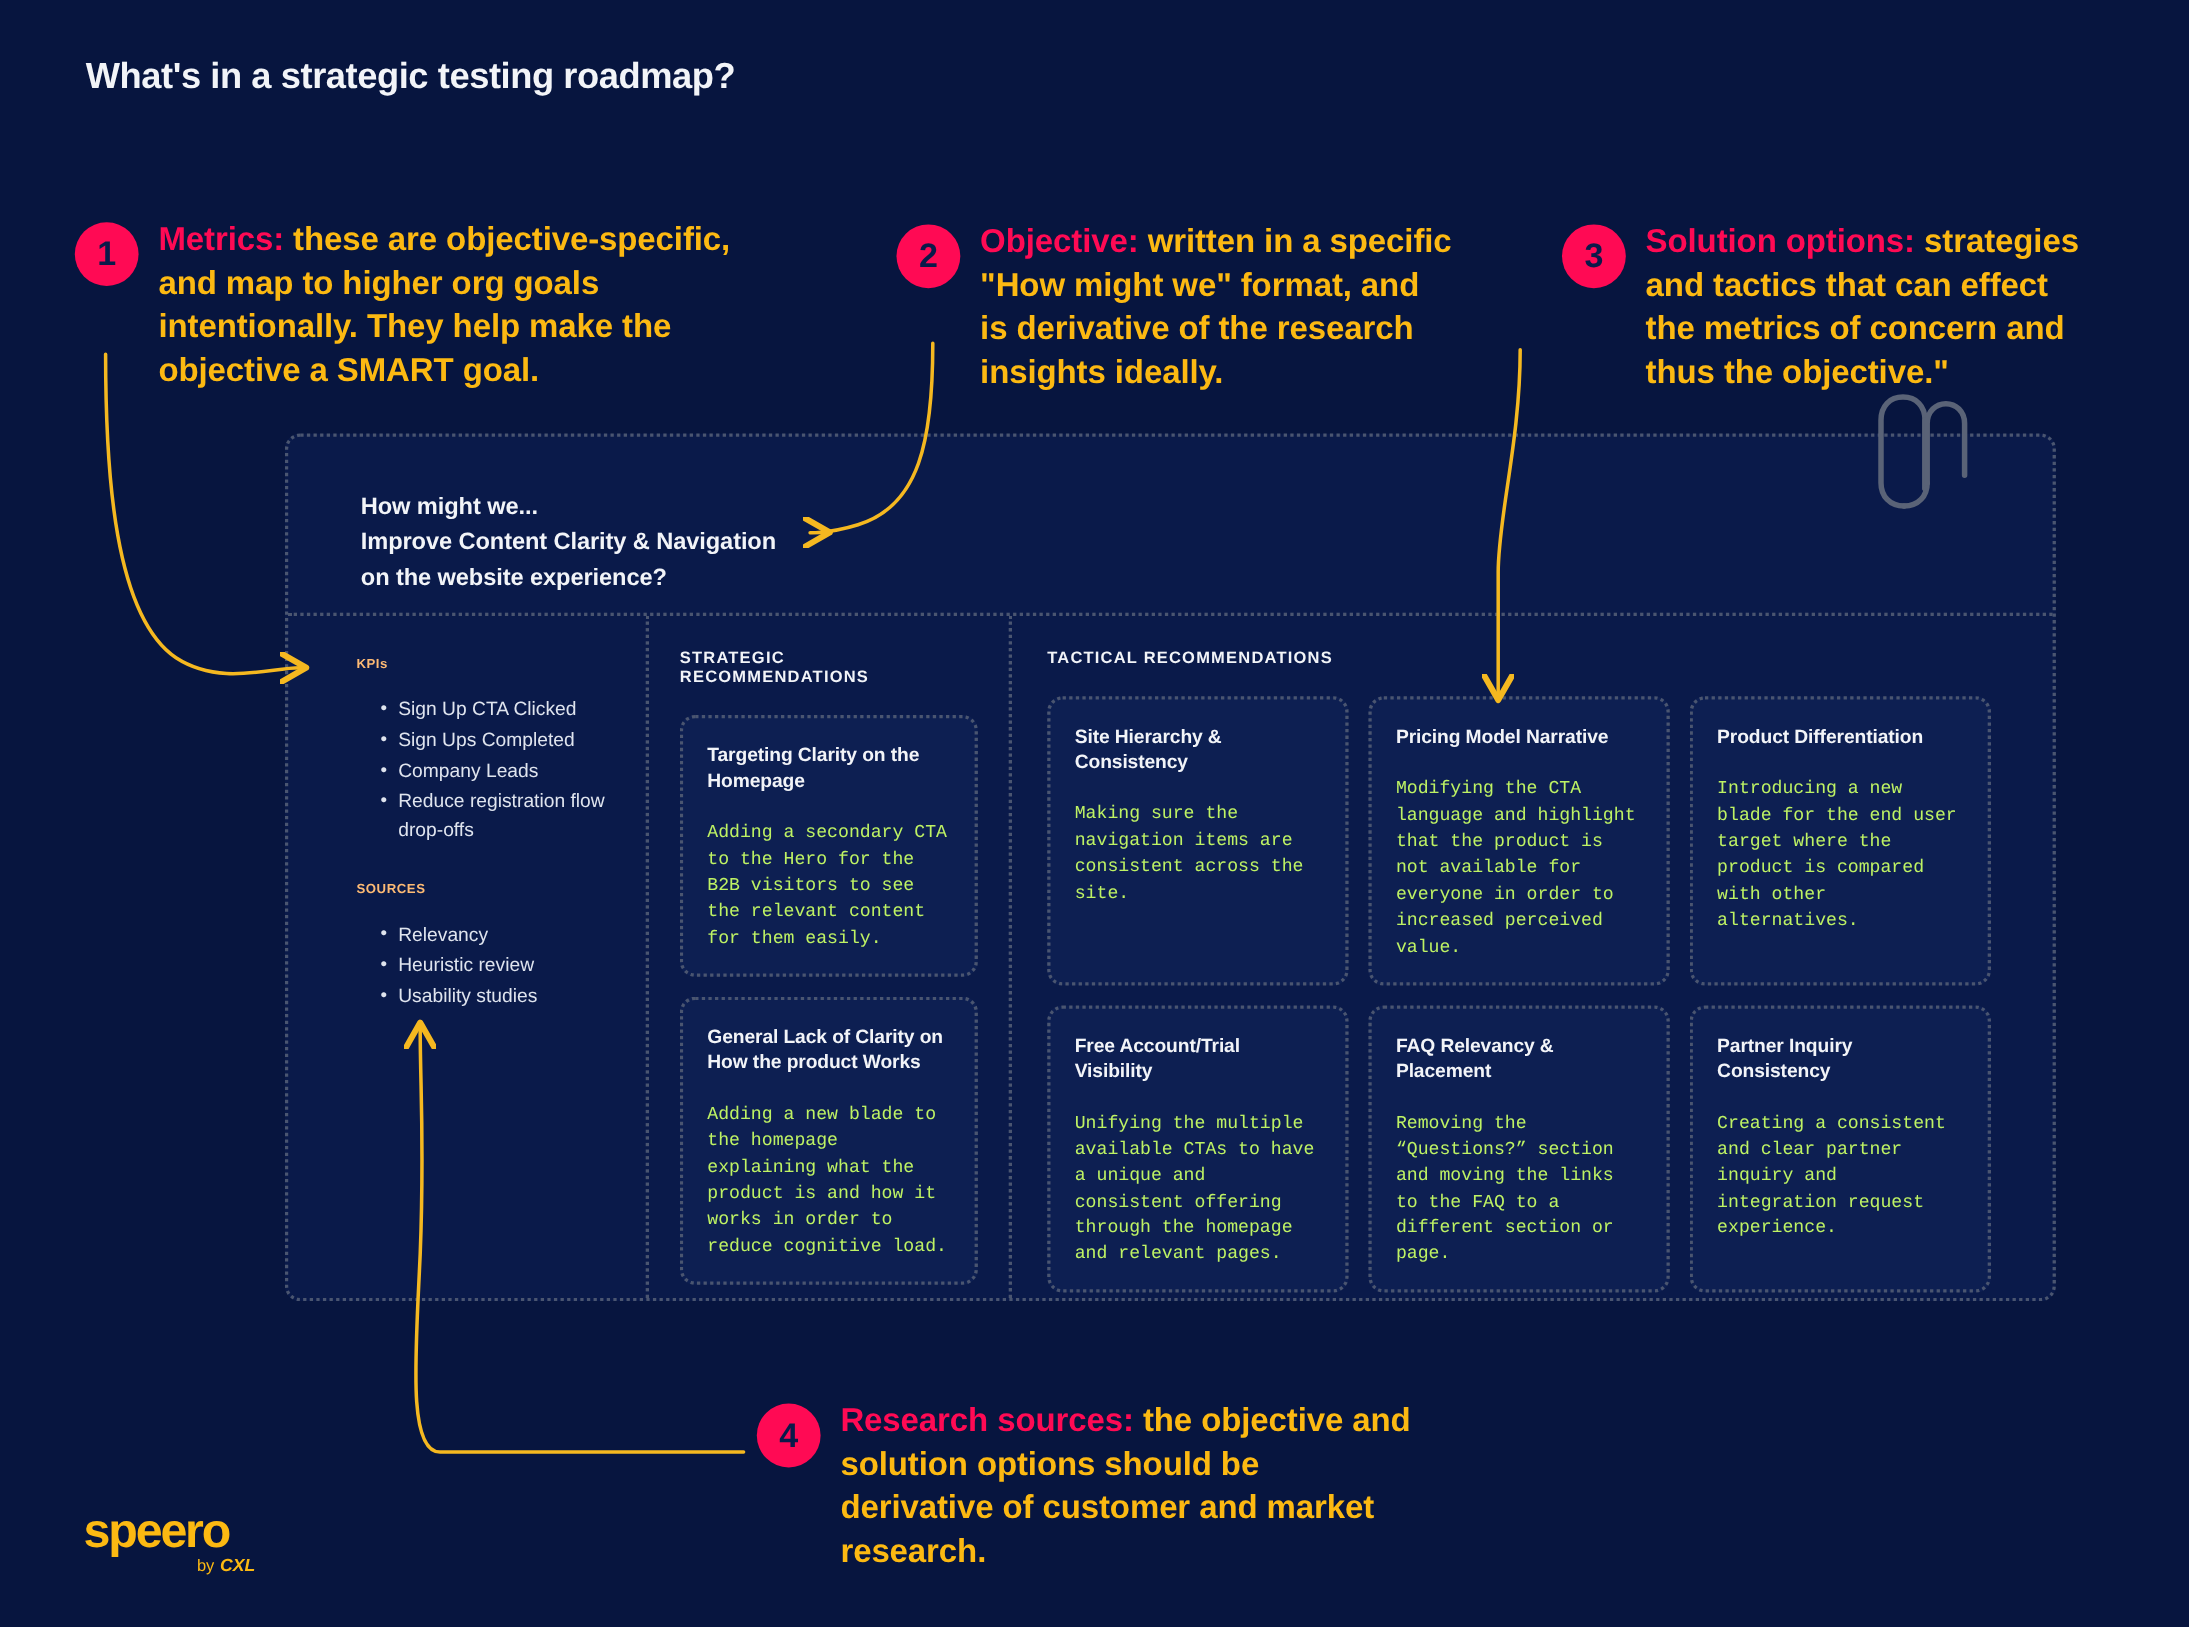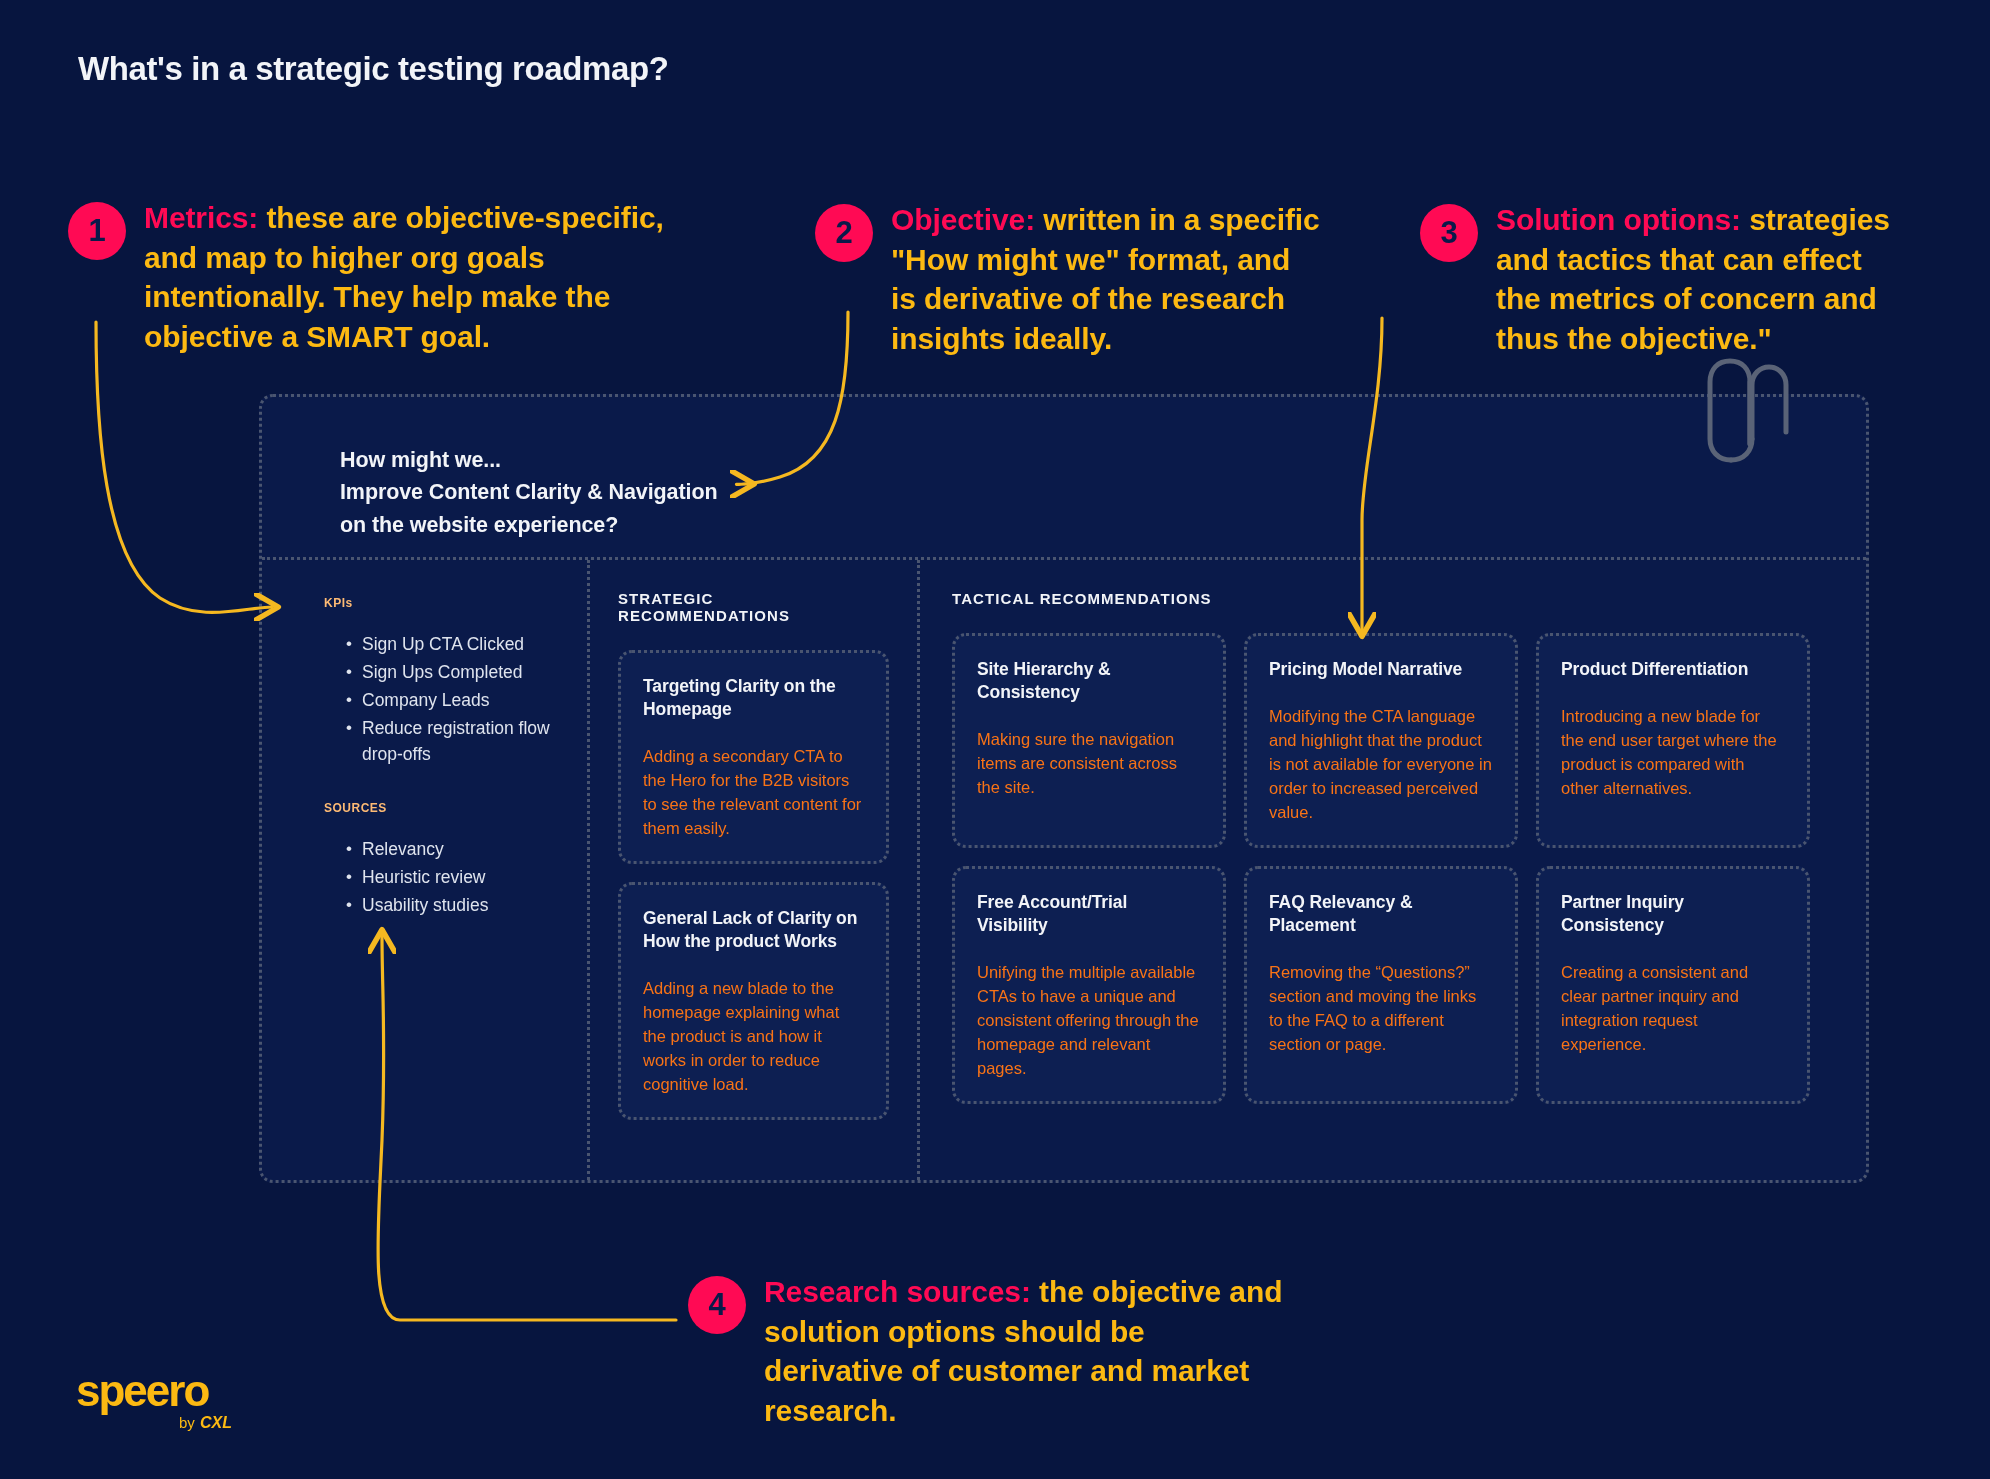--- a/index.html
+++ b/index.html
@@ -43,21 +43,21 @@
   #callout4 .ctext{width:520px;}
 
   
   #panel{
     position:absolute;left:259px;top:394px;width:1610px;height:789px;
     border:3px dotted #4a5570;border-radius:14px;
     background:#0a1a4a;
     box-sizing:border-box;
   }
   #panel-head{
-    position:absolute;left:16px;top:0;right:0;height:160px;
+    position:absolute;left:4px;top:0;right:0;height:160px;
     box-sizing:border-box;
   }
   #hmw{
     position:absolute;left:62px;top:47px;
     color:#f2f4f8;font-weight:bold;font-size:21.5px;line-height:1.5;
     letter-spacing:-0.1px;white-space:pre-line;
   }
   #panel-body{
     position:absolute;left:0;top:160px;right:0;bottom:0;
     border-top:3px dotted #4a5570;
@@ -94,21 +94,21 @@
     background:#0d1f52;
     box-sizing:border-box;padding:22px 22px 20px 22px;
     width:274px;min-height:187px;
   }
   #tacticalcol .card{width:274px;}
   .card h4{
     margin:0;color:#f2f4f8;font-weight:bold;font-size:17.5px;line-height:1.32;
     letter-spacing:-0.1px;
   }
   .card p{
-    margin:24px 0 0 0;color:#f97316;font-size:16.5px;line-height:1.45;
+    margin:24px 0 0 0;color:#bef264;font-size:16.5px;line-height:1.45;font-family:Liberation Mono, monospace;
   }
 
   
   #clip{position:absolute;left:1690px;top:352px;width:120px;height:130px;}
 
   
   #arrows{position:absolute;inset:0;pointer-events:none;}
 
   
   #logo{position:absolute;left:76px;top:1360px;width:200px;height:80px;}

